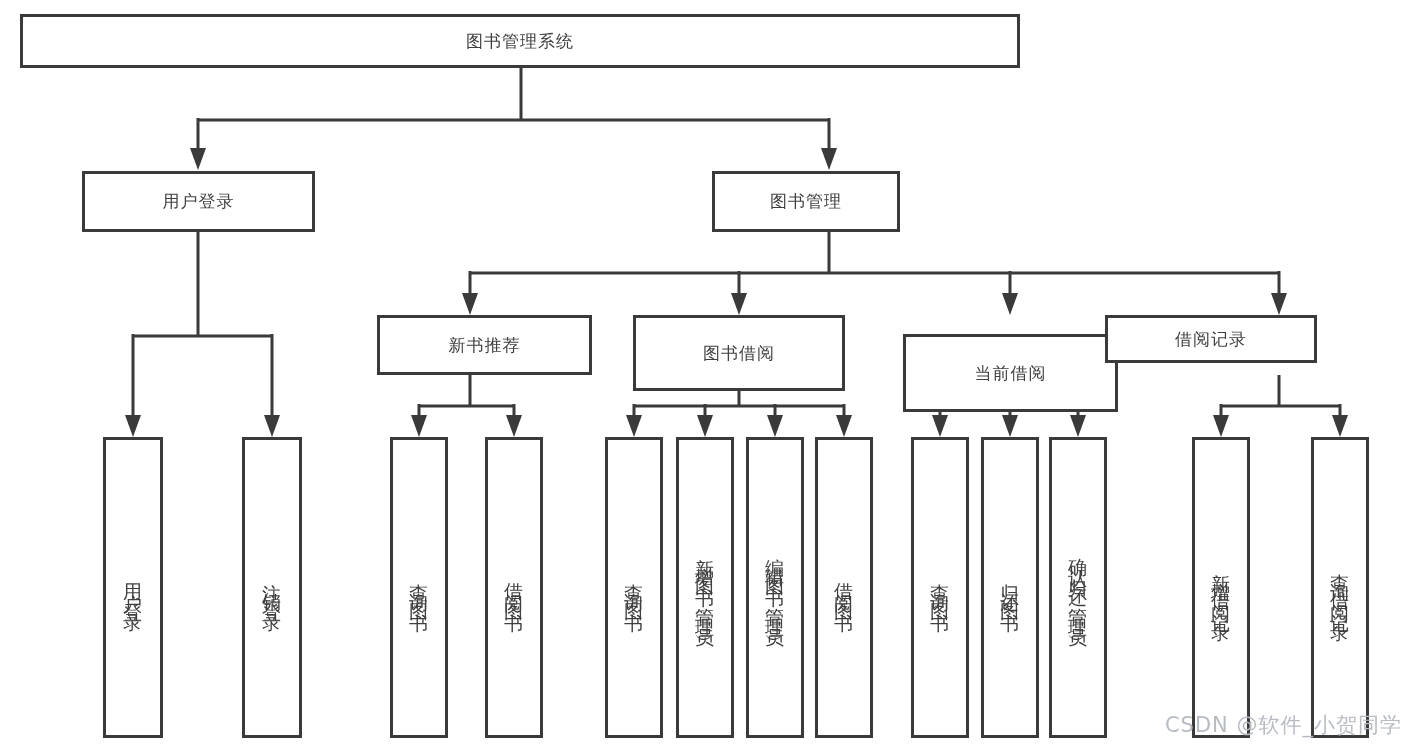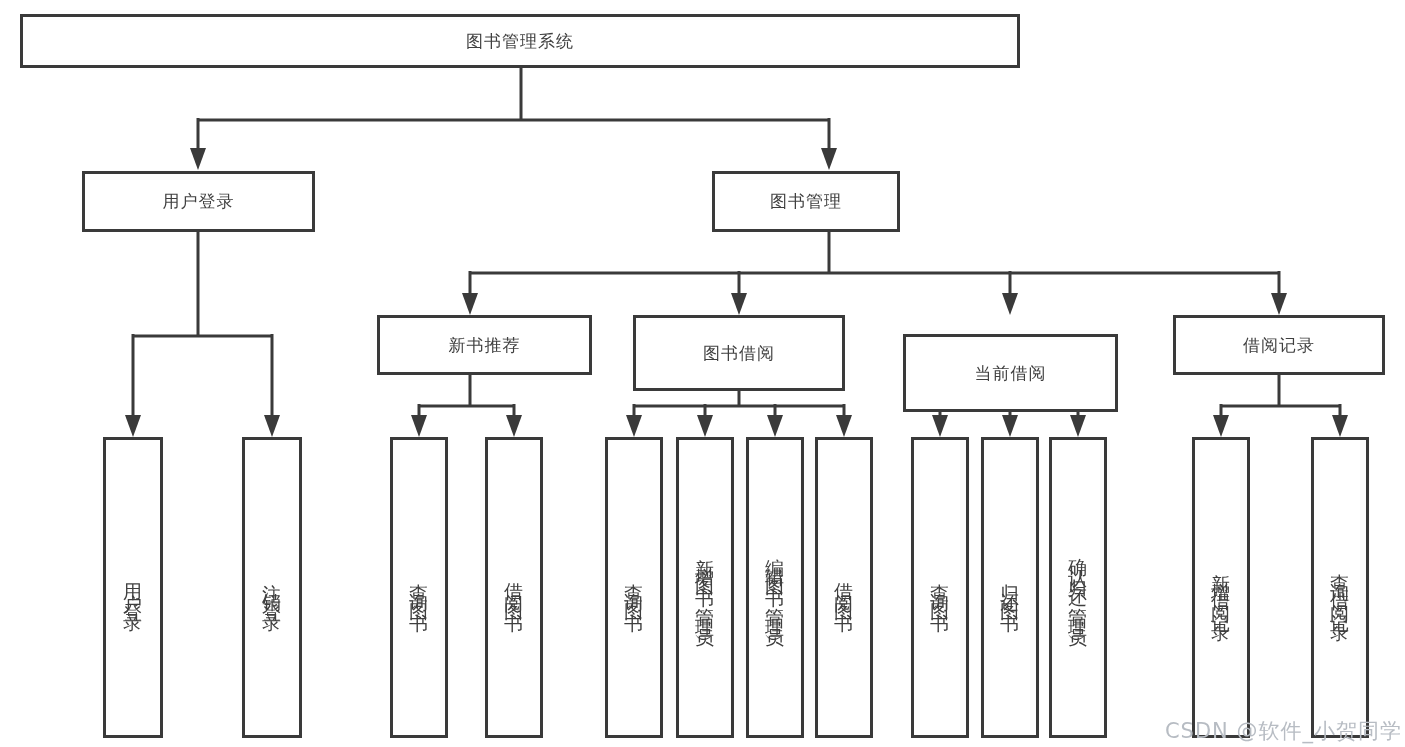--- a/index.html
+++ b/index.html
@@ -39,21 +39,21 @@
     writing-mode: vertical-rl;
     text-orientation: mixed;
     font-size: 19px;
     letter-spacing: 10px;
     line-height: 1;
     white-space: nowrap;
   }
   #watermark {
     position: absolute;
     right: 3px;
-    bottom: 2px;
+    bottom: 8px;
     font-size: 21px;
     color: #b7bcc3;
     letter-spacing: 1px;
     white-space: nowrap;
     z-index: 10;
   }
 </style>
 </head>
 <body>
 
@@ -115,21 +115,21 @@
 
   <div class="box" style="left:377px; top:315px; width:215px; height:60px;">
     <span class="h-label">新书推荐</span>
   </div>
   <div class="box" style="left:633px; top:315px; width:212px; height:76px;">
     <span class="h-label">图书借阅</span>
   </div>
   <div class="box" style="left:903px; top:334px; width:215px; height:78px;justify-content:center;">
     <span class="h-label">当前借阅</span>
   </div>
-  <div class="box" style="left:1173px; top:315px; width:212px; height:60px;">
+  <div class="box" style="left:1105px; top:315px; width:212px; height:48px;">
     <span class="h-label">借阅记录</span>
   </div>
 
   <div class="box leaf" style="left:103px; top:437px; width:60px; height:301px;">
     <span class="v-label">用户登录</span>
   </div>
   <div class="box leaf" style="left:242px; top:437px; width:60px; height:301px;">
     <span class="v-label">注销登录</span>
   </div>
 

